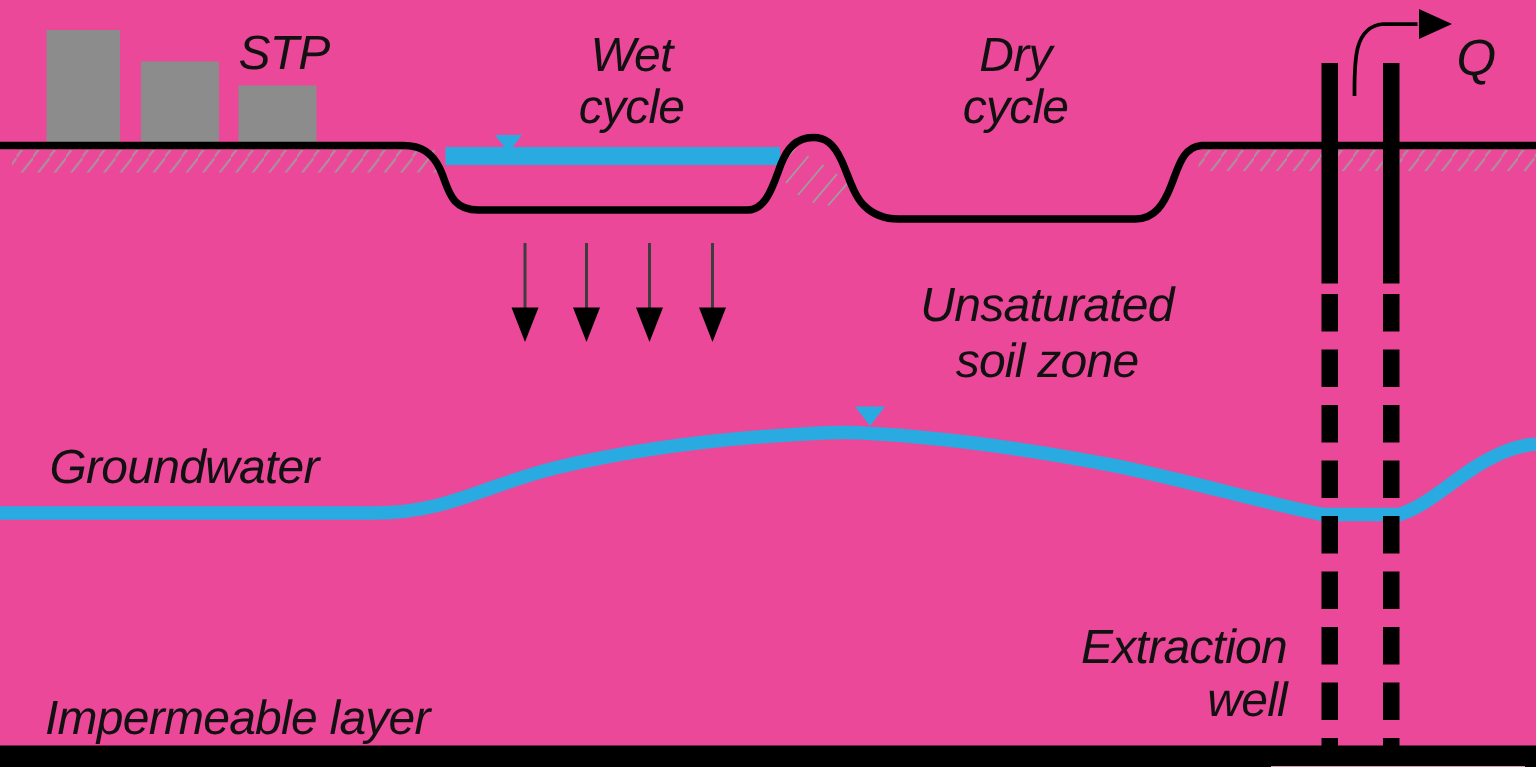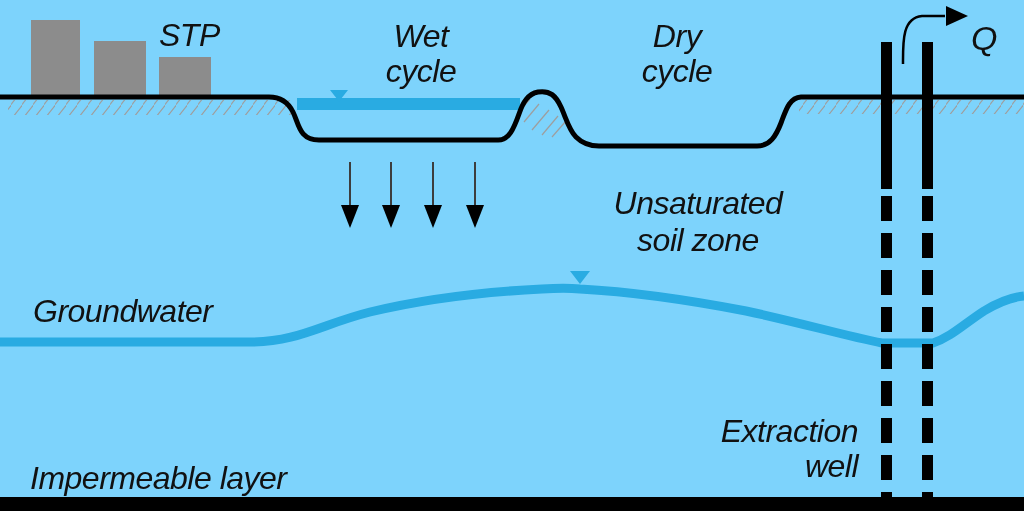--- a/index.html
+++ b/index.html
@@ -1,20 +1,20 @@
 <!DOCTYPE html>
 <html><head>
 <meta charset="utf-8">
 <style>
   html, body { margin: 0; padding: 0; background: #ffffff; }
   .canvas {
     position: relative;
     width: 1024px;
     height: 511px;
-    background: #7dd3fc;
+    background: #ec4899;
     overflow: hidden;
   }
   svg { display: block; }
   .lbl {
     font-family: "Liberation Sans", sans-serif;
     font-style: italic;
     font-size: 32px;
     letter-spacing: -0.5px;
     fill: #111111;
   }

